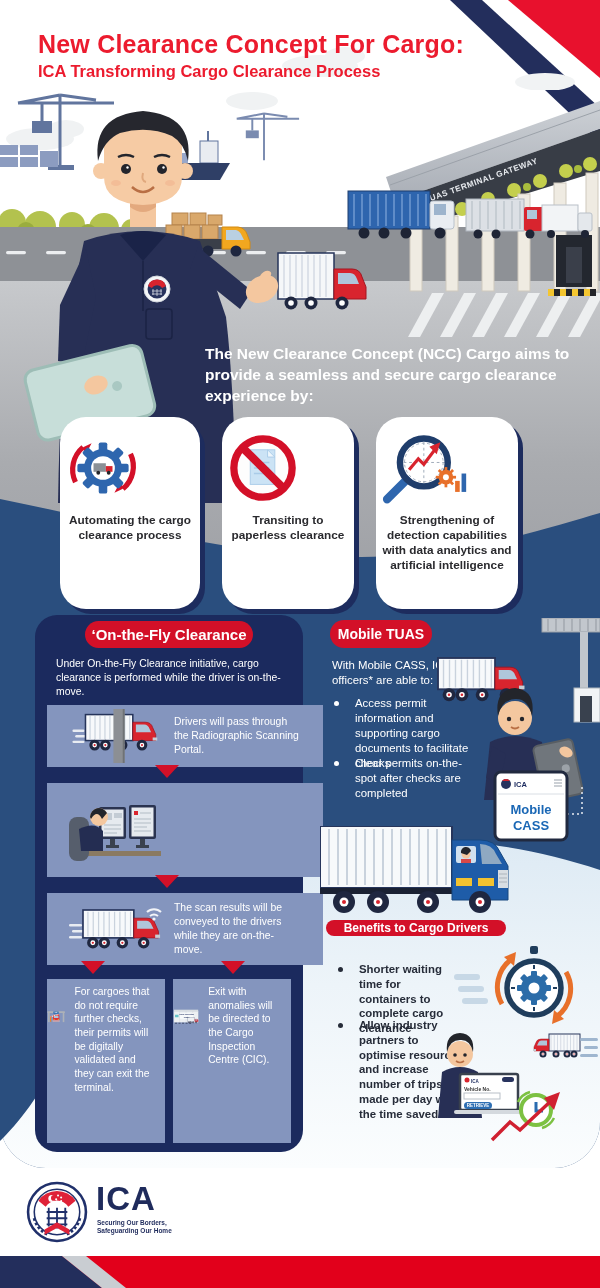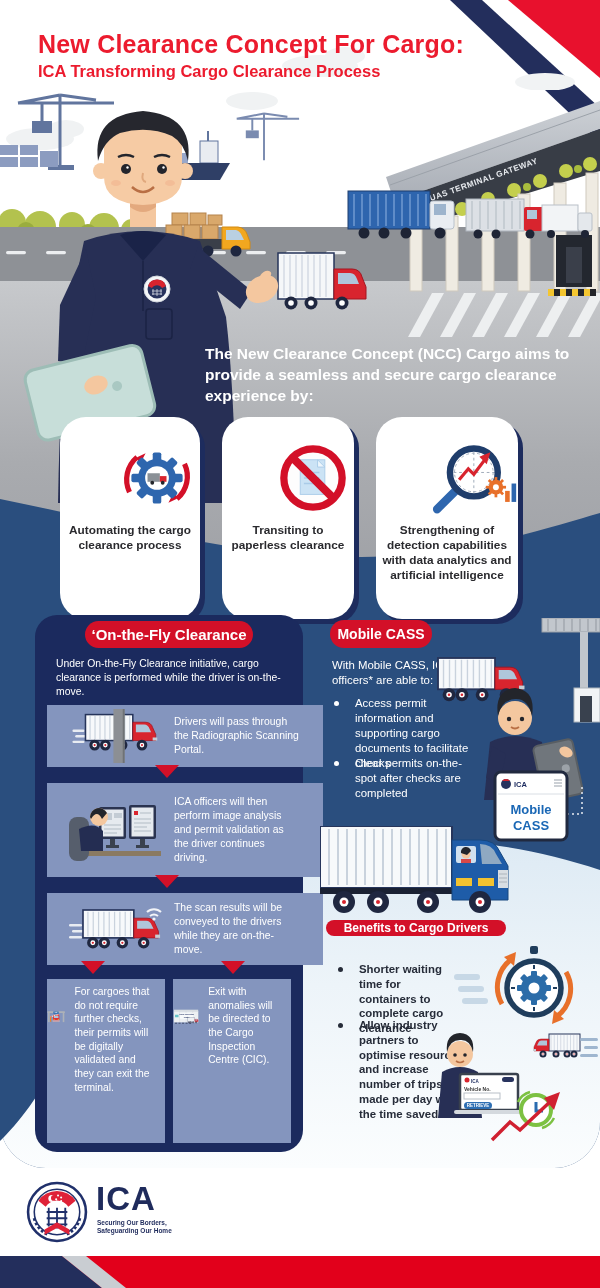--- a/index.html
+++ b/index.html
@@ -3,21 +3,21 @@
 <meta charset="utf-8">
 <style>
   html,body{margin:0;padding:0;background:#fff}
   .page{position:relative;width:600px;height:1288px;background:#ffffff;overflow:hidden;
         font-family:"Liberation Sans",sans-serif;}
   .abs{position:absolute}
   .title{color:#EC1B2E;font-weight:bold;font-size:25px;letter-spacing:.2px}
   .subtitle{color:#EC1B2E;font-weight:bold;font-size:16.5px}
   .intro-text{color:#fff;font-weight:bold;font-size:15.5px;line-height:1.34}
   .card{background:#fff;border-radius:26px;box-shadow:5px 5px 0 0 #1D2C5E;
-        display:flex;flex-direction:column;align-items:flex-end;padding-top:24px;z-index:5}
+        display:flex;flex-direction:column;align-items:flex-start;padding-top:14px;z-index:5}
   .card-label{font-size:11.8px;font-weight:bold;color:#2A2A2E;text-align:center;line-height:1.28;margin-top:8px;padding:0 6px}
   .pill{background:#D31028;color:#fff;font-weight:bold;border-radius:16px;
         display:flex;align-items:center;justify-content:center;text-align:center;z-index:7}
   .panel{background:#1B2A5E;border-radius:22px;z-index:6}
   .panel-text{color:#fff;font-size:10.4px;line-height:1.34}
   .stepcard{background:#8495BE;display:flex;align-items:center;gap:5px;padding:4px 22px;position:absolute}
   .arr{width:0;height:0;border-left:12px solid transparent;border-right:12px solid transparent;
        border-top:13px solid #D31028;position:absolute}
   .outcome{background:#8495BE;position:absolute;display:flex;flex-direction:row}
   .outcome-text{color:#fff;font-size:10.3px;line-height:1.33;padding:6px 9px}
@@ -399,21 +399,20 @@
           <path d="M71,18 H82 M65,24 H82 M65,28 H82 M65,32 H78 M65,36 H82" stroke="#C3CBD4" stroke-width="1.4"></path>
         <rect x="41" y="44" width="5" height="6" fill="#39414E"></rect>
           <rect x="37" y="50" width="13" height="3" fill="#39414E"></rect>
         <rect x="71" y="44" width="5" height="6" fill="#39414E"></rect>
           <rect x="67" y="50" width="13" height="3" fill="#39414E"></rect>
         <rect x="0" y="22" width="20" height="44" rx="8" fill="#565E6C"></rect>
         <path d="M10,34 Q26,26 34,36 L34,56 L12,56 Z" fill="#242D52"></path>
         <circle cx="30" cy="22" r="9" fill="#F4C79F"></circle>
         <path d="M21,22 A9,9 0 0 1 38,18 L33,24 Q28,14 22,24 Z" fill="#23252B"></path>
       </svg>
-      <div class="panel-text" style="flex:1">ICA officers will then perform image analysis and permit validation as the driver continues driving.</div>
     </div>
     <div class="arr" style="left:120px;top:260px"></div>
 
     <div class="stepcard" style="left:12px;top:278px;width:232px;height:64px">
       <svg width="100" height="58" viewBox="0 0 100 58" style="flex:none">
         <g fill="#E8ECF2">
             <rect x="0" y="24" width="13" height="2.6" rx="1.3"></rect>
             <rect x="3" y="30" width="13" height="2.6" rx="1.3"></rect>
             <rect x="0" y="36" width="13" height="2.6" rx="1.3"></rect>
           </g>
@@ -463,21 +462,21 @@
             <rect x="36" y="58" width="8" height="3"></rect>
             <rect x="50" y="58" width="8" height="3"></rect>
             <rect x="64" y="58" width="8" height="3"></rect>
           </g>
         <use href="#truckW" transform="translate(58,38) scale(.46)"></use>
       </svg>
       <div class="outcome-text">Exit with anomalies will be directed to the Cargo Inspection Centre (CIC).</div>
     </div>
   </div>
 
-  <div class="abs pill" style="left:330px;top:620px;width:102px;height:28px;font-size:14px;z-index:6">Mobile CASS</div>
+  <div class="abs pill" style="left:330px;top:620px;width:102px;height:28px;font-size:14px;z-index:6">Mobile TUAS</div>
   <div class="abs rc-text" style="left:332px;top:658px;width:150px;z-index:6">With Mobile CASS, ICA officers* are able to:</div>
   <div class="bullet-row" style="left:334px;top:696px;width:140px;z-index:6">
     <span class="dot-w"></span>
     <div class="rc-text">Access permit information and supporting cargo documents to facilitate checks</div>
   </div>
   <div class="bullet-row" style="left:334px;top:756px;width:145px;z-index:6">
     <span class="dot-w"></span>
     <div class="rc-text">Clear permits on-the-spot after checks are completed</div>
   </div>
 

